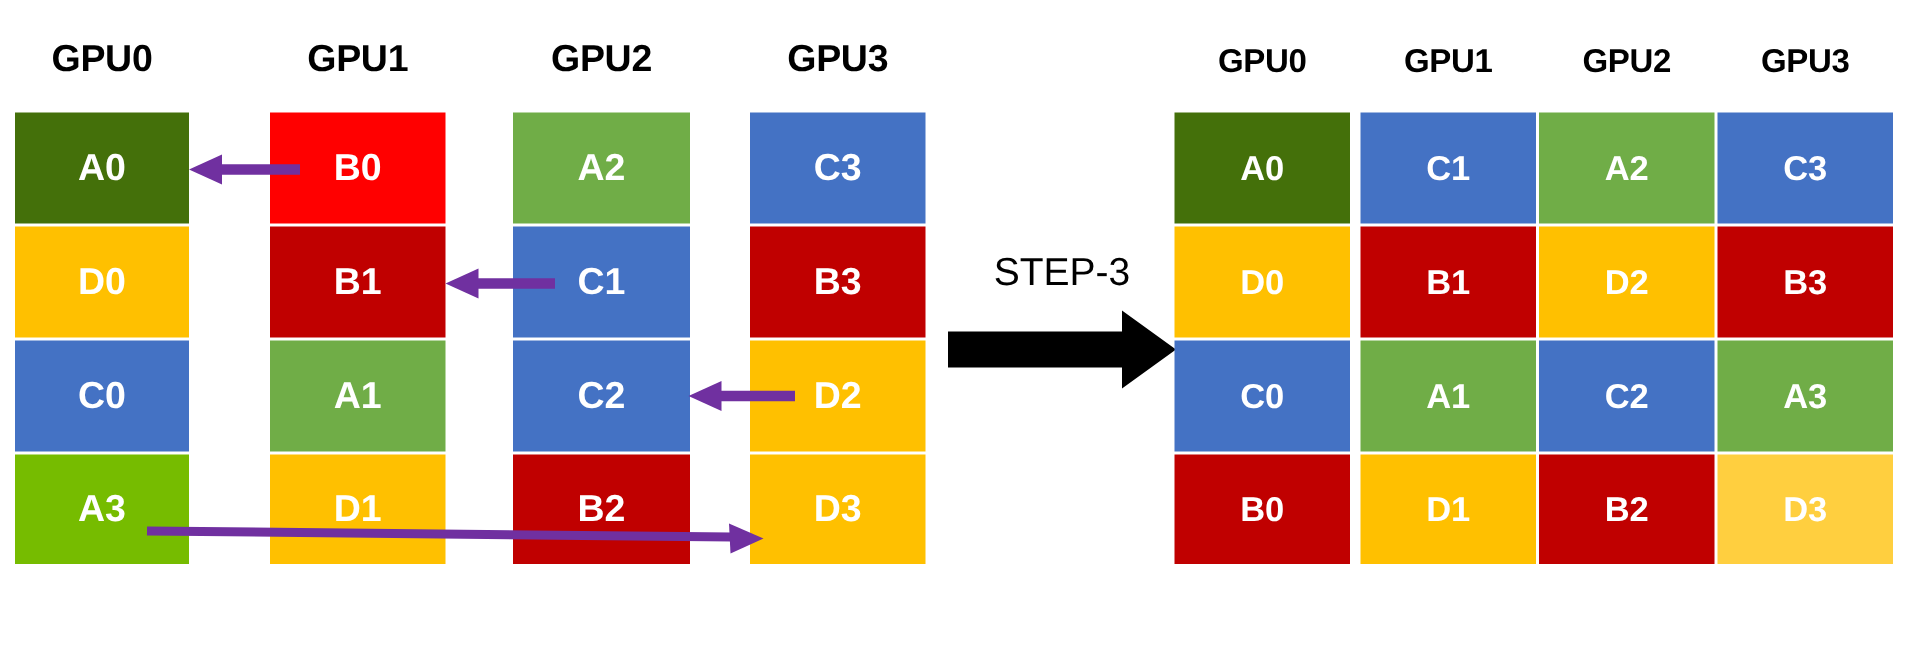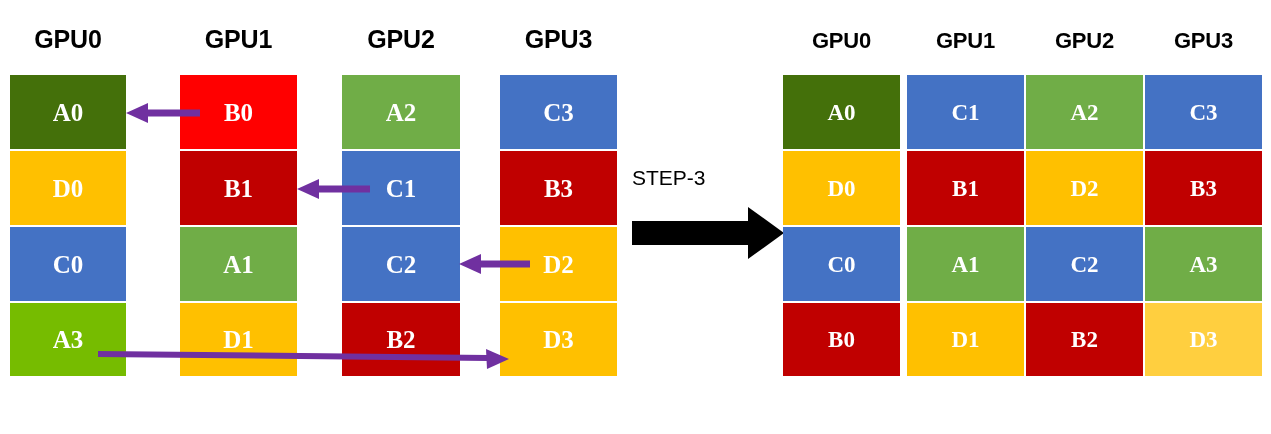--- a/index.html
+++ b/index.html
@@ -34,31 +34,31 @@
   
   .cell {
     position: absolute;
     display: flex;
     align-items: center;
     justify-content: center;
     color: #ffffff;
     font-weight: bold;
     line-height: 1;
     box-sizing: border-box;
-    font-family: Liberation Serif, serif;
   }
   .cell.left  { font-size: 25px; }
   .cell.right { font-size: 23px; }
 
   
   .step-label {
     position: absolute;
-    font-size: 21px;
+    font-size: 26px;
     color: #000000;
     white-space: nowrap;
+    text-align: center;
   }
 
   
   .arrow-svg {
     position: absolute;
     overflow: visible;
     pointer-events: none;
   }
 
   

